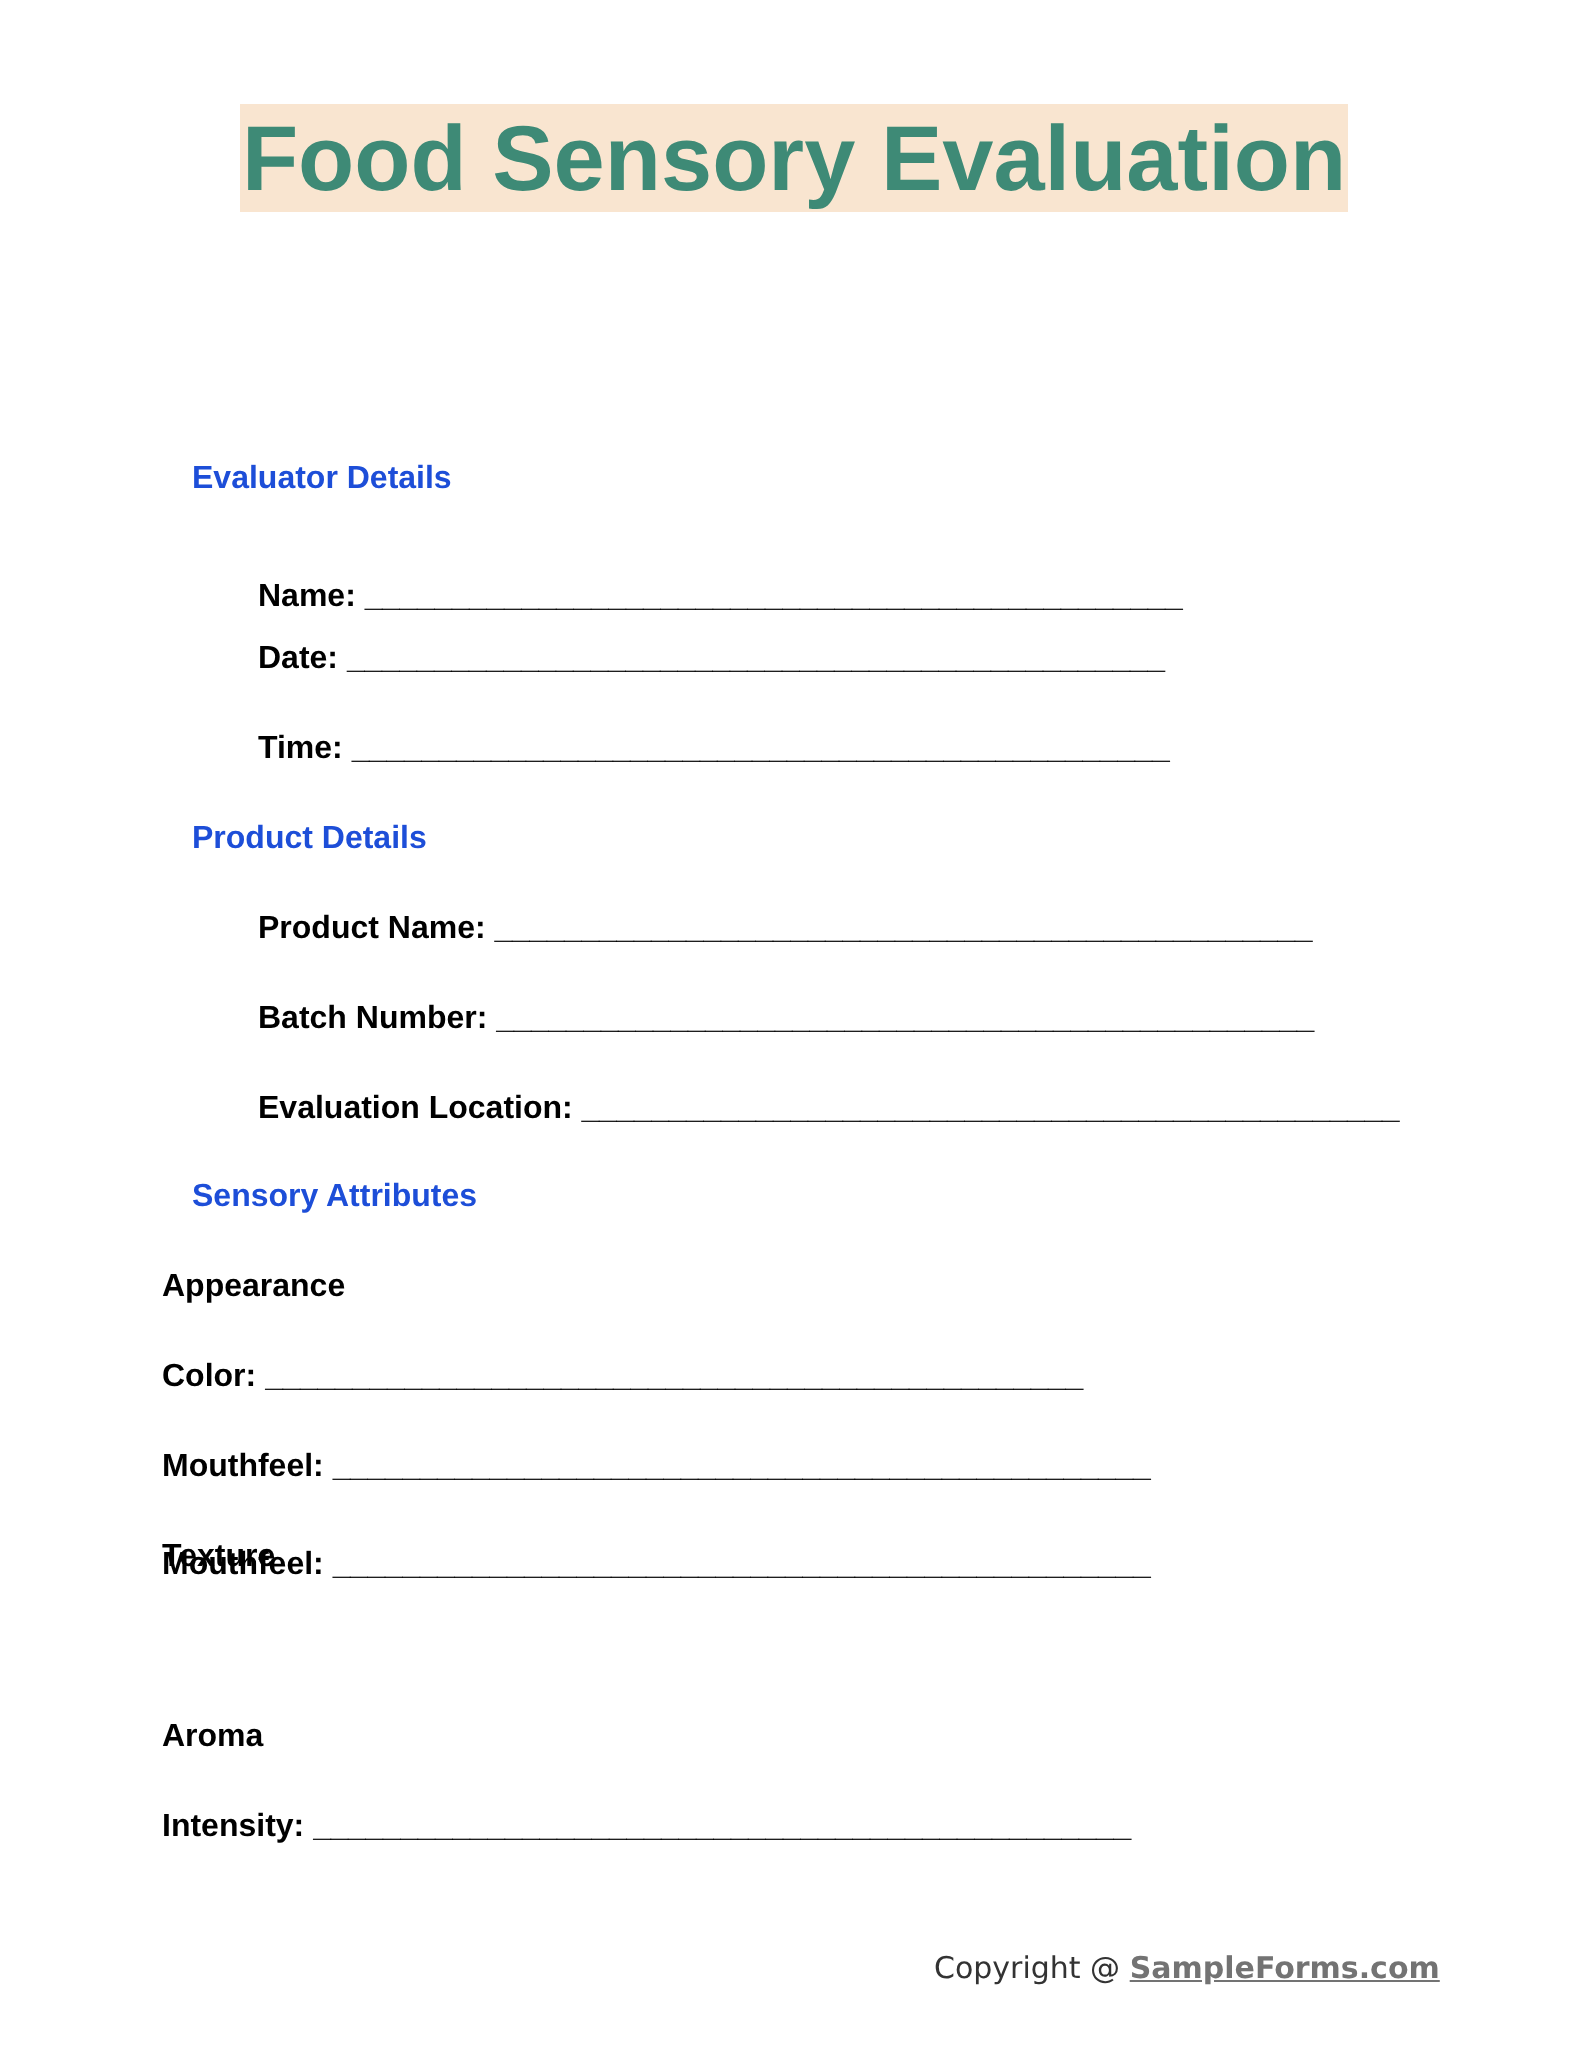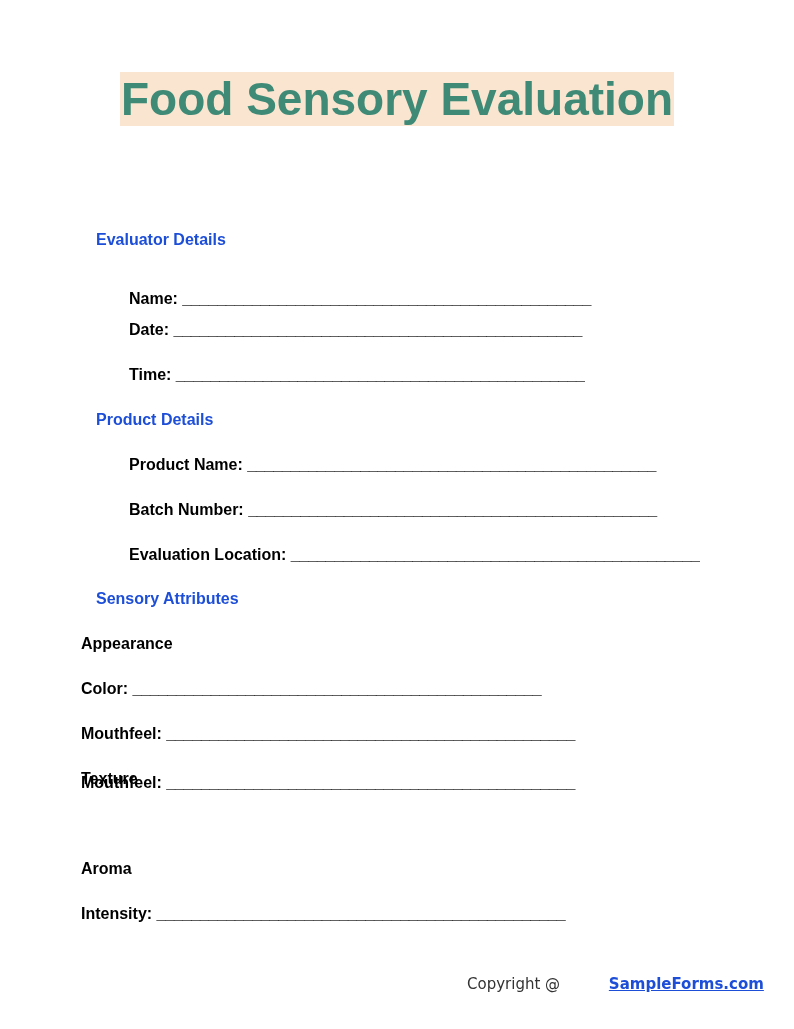--- a/index.html
+++ b/index.html
@@ -1,30 +1,30 @@
 <!DOCTYPE html>
 <html><head>
 <meta charset="utf-8">
 <style>
   html, body { margin: 0; padding: 0; background: #ffffff; }
   body { width: 794px; height: 1029px; position: relative; overflow: hidden;
          font-family: "Liberation Sans", sans-serif; color: #000; }
   .title-wrap { position: absolute; left: 0; top: 52px; width: 794px; text-align: center; }
   .title-line { display: inline-block; background: #f9e5d0; color: #3e8a76;
                 font-family: "Liberation Sans", sans-serif; font-weight: bold;
-                font-size: 46px; line-height: 54px; padding: 0 1px; margin-top: 20px; }
+                font-size: 46px; line-height: 54px; padding: 0 1px; }
   .title-line.l2 { margin-top: 0; }
   .heading { position: absolute; left: 96px; color: #1d4ed8; font-weight: bold; font-size: 16px; }
   .field { position: absolute; font-weight: bold; font-size: 16px; white-space: nowrap; }
   .field .line { font-weight: bold; letter-spacing: -0.2px; }
   .indent { left: 129px; }
   .flush { left: 81px; }
   .footer { position: absolute; left: 467px; top: 975px; font-size: 15px; color: #333;
             font-family: "DejaVu Sans", sans-serif; }
-  .footer a { color: #1d4ed8; font-weight: bold; text-decoration: underline; margin-left: 44px; }
+  .footer a { color: #737373; font-weight: bold; text-decoration: underline; }
 </style>
 </head>
 <body>
 
 <div class="title-wrap">
   <span class="title-line">Food Sensory Evaluation</span><br>
 </div>
 
 <div class="heading" style="top:231px;">Evaluator Details</div>
 

